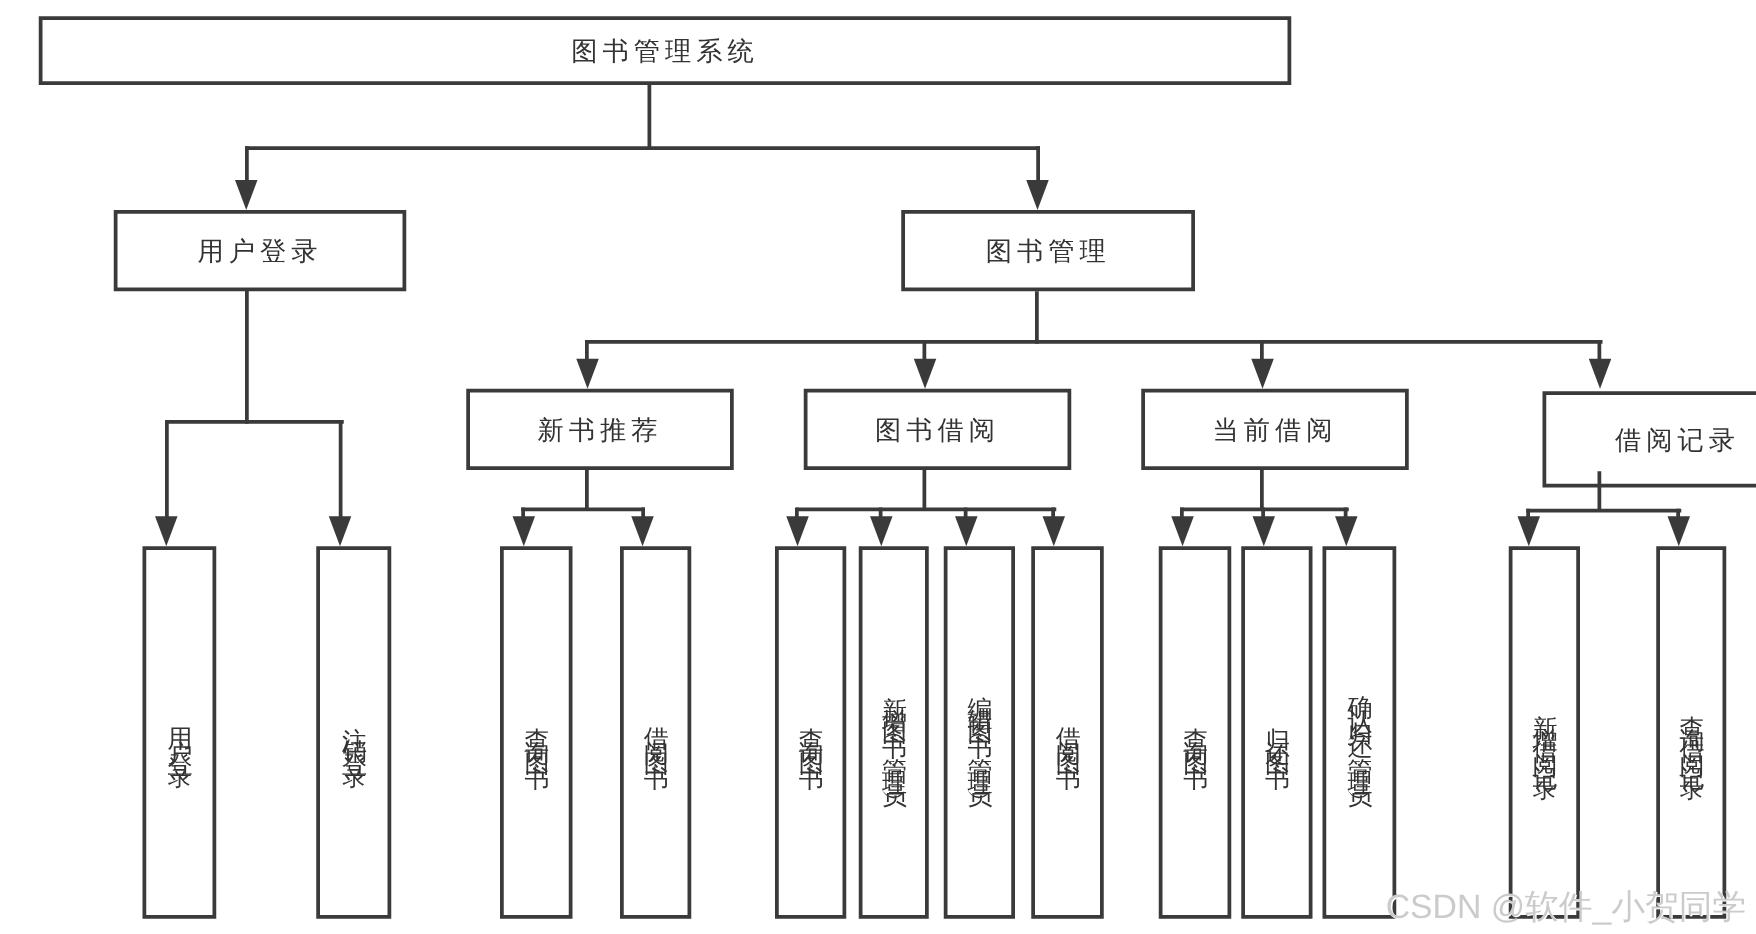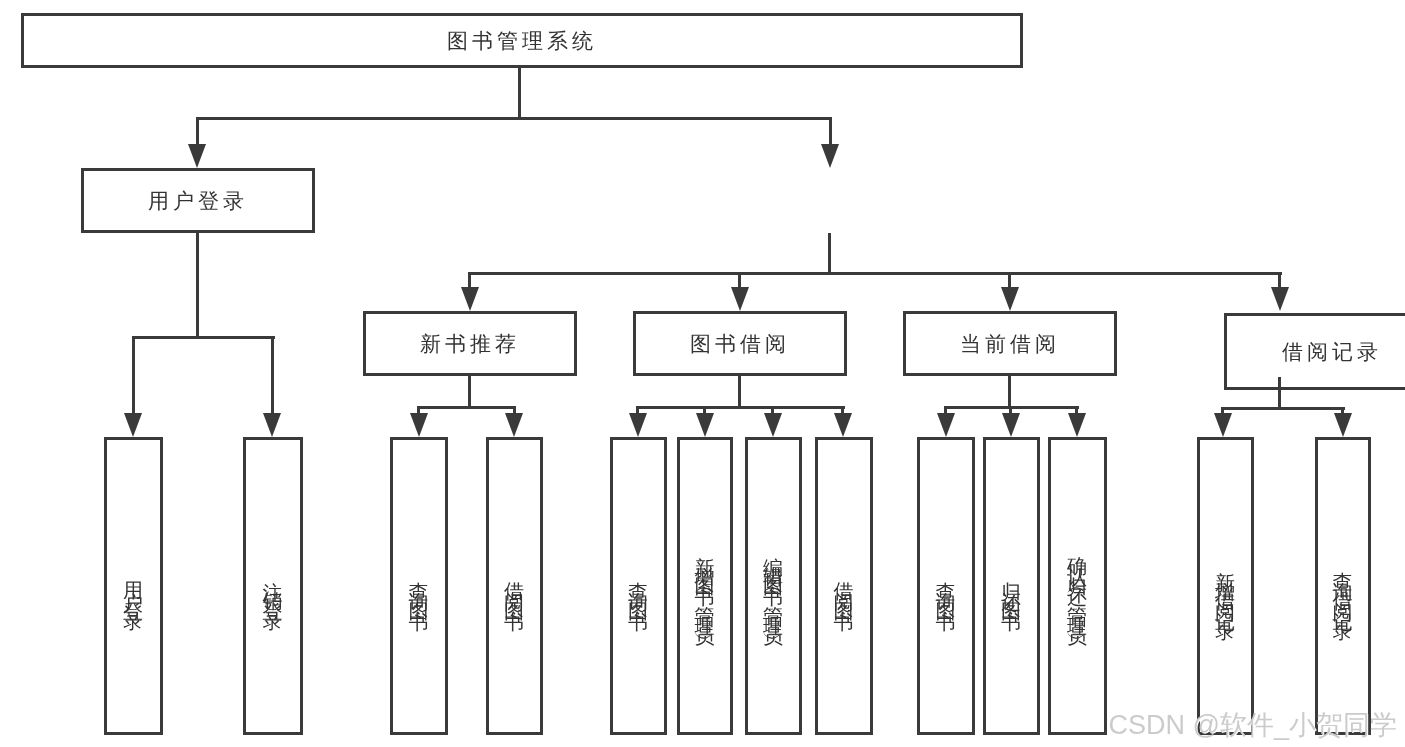--- a/index.html
+++ b/index.html
@@ -3,21 +3,21 @@
 <meta charset="utf-8">
 <title>图书管理系统</title>
 <style>
   html,body{margin:0;padding:0;background:#ffffff;}
   .canvas{
     position:relative;width:1405px;height:747px;background:#ffffff;
     font-family:"Liberation Sans", sans-serif;overflow:hidden;
   }
   .box{
     position:absolute;background:#ffffff;border:3px solid #3a3a3a;
-    box-sizing:border-box;display:flex;align-items:center;justify-content:center;
+    box-sizing:border-box;display:flex;align-items:center;justify-content:center;margin-left:10px;
   }
   .hlabel{font-size:21px;letter-spacing:4px;color:#333333;white-space:nowrap;}
   .vlabel{
     writing-mode:vertical-rl;text-orientation:mixed;
     font-size:20px;letter-spacing:10px;color:#333333;line-height:1;
   }
   .line{position:absolute;background:#3a3a3a;}
   .arrow{
     position:absolute;width:0;height:0;
     border-left:9px solid transparent;border-right:9px solid transparent;
@@ -32,20 +32,23 @@
 <body>
 
 <div class="canvas">
 
   <div class="box" style="left:21px;top:13px;width:1002px;height:55px;">
     <span class="hlabel">图书管理系统</span>
   </div>
 
   <div class="box" style="left:81px;top:168px;width:234px;height:65px;">
     <span class="hlabel">用户登录</span>
+  </div>
+  <div class="box" style="left:711px;top:168px;width:235px;height:65px;">
+    <span class="hlabel">图书管理</span>
   </div>
 
   <div class="box" style="left:633px;top:311px;width:214px;height:65px;">
     <span class="hlabel">图书借阅</span>
   </div>
   <div class="box" style="left:363px;top:311px;width:214px;height:65px;">
     <span class="hlabel">新书推荐</span>
   </div>
   <div class="box" style="left:903px;top:311px;width:214px;height:65px;text-align:right;">
     <span class="hlabel">当前借阅</span>

